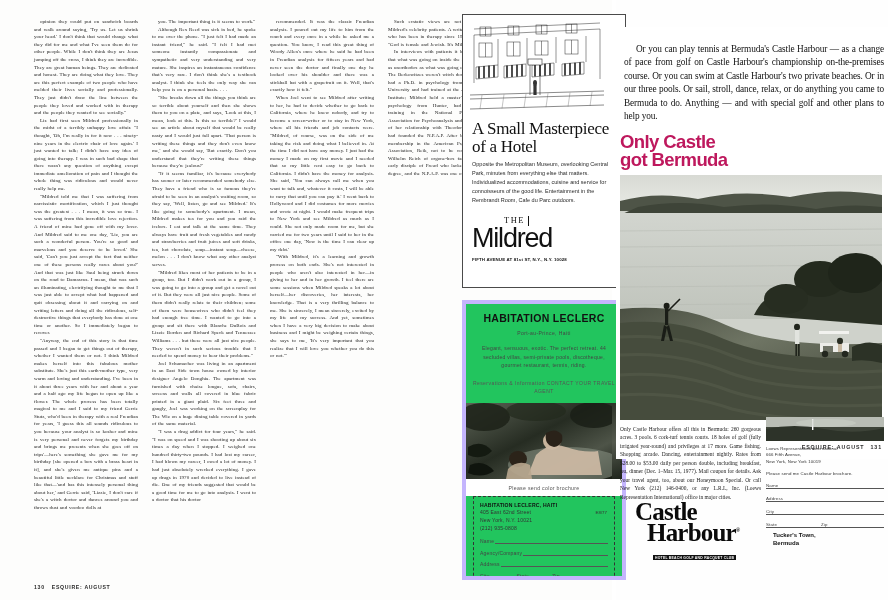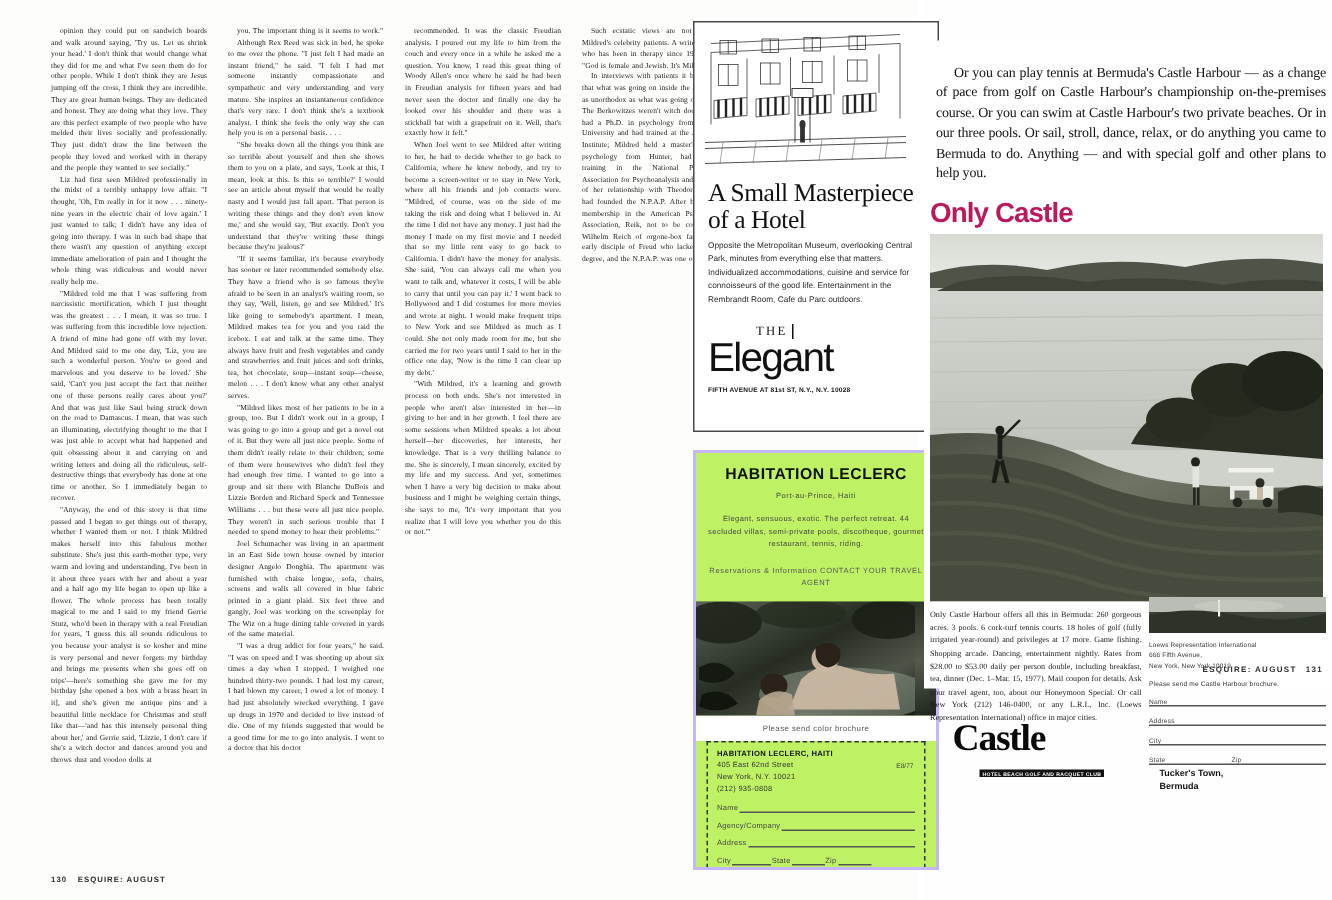--- a/index.html
+++ b/index.html
@@ -128,22 +128,22 @@
     font-family: "Liberation Sans", sans-serif;
     font-size: 4.4px;
     margin: 2px 9px 0 9px;
     color: #111;
     letter-spacing: 0.15px;
     font-weight: bold;
   }
 
   
   .leclerc {
-    border: 2px solid #c4b5fd;
-    background: #bef264;
+    border: 4px solid #c4b5fd;
+    background: #22c55e;
     margin-top: 12px;
     height: 280px;
     overflow: hidden;
     position: relative;
   }
   .lec-head {
     font-family: "Liberation Sans", sans-serif;
     font-weight: bold;
     font-size: 10.5px;
     text-align: center;
@@ -526,21 +526,21 @@
             <line x1="78" y1="72.2" x2="76" y2="86.2"></line>
             <line x1="100" y1="71.6" x2="98" y2="85.6"></line>
             <line x1="122" y1="71" x2="120" y2="85"></line>
           </g>
         </svg>
       </div>
       <div class="stan-head">A Small Masterpiece of a Hotel</div>
       <div class="stan-body">Opposite the Metropolitan Museum, overlooking Central Park, minutes from everything else that matters. Individualized accommodations, cuisine and service for connoisseurs of the good life. Entertainment in the Rembrandt Room, Cafe du Parc outdoors.</div>
       <div class="stan-logo">
         <span class="stan-the">THE</span>
-        <span class="stan-name">Elegant</span>
+        <span class="stan-name">Mildred</span>
       </div>
       <div class="stan-addr">FIFTH AVENUE AT 81st ST, N.Y., N.Y. 10028</div>
 
     </div>
 
     <div class="leclerc">
       <div class="lec-head">HABITATION LECLERC</div>
       <div class="lec-sub">Port-au-Prince, Haiti</div>
       <div class="lec-body">Elegant, sensuous, exotic. The perfect retreat. 44 secluded villas, semi-private pools, discotheque, gourmet restaurant, tennis, riding.</div>
       <div class="lec-res">Reservations &amp; Information CONTACT YOUR TRAVEL AGENT</div>
@@ -605,20 +605,21 @@
       </div>
     </div>
   </div>
 
   <div class="ch-page">
 
     <div class="ch-intro">Or you can play tennis at Bermuda's Castle Harbour — as a change of pace from golf on Castle Harbour's championship on-the-premises course. Or you can swim at Castle Harbour's two private beaches. Or in our three pools. Or sail, stroll, dance, relax, or do anything you came to Bermuda to do. Anything — and with special golf and other plans to help you.</div>
 
     <div class="ch-head">
       <div>Only Castle</div>
+      <div>got Bermuda</div>
     </div>
 
     <div class="ch-photo">
       <svg width="262" height="245" viewBox="0 0 262 245" preserveAspectRatio="none">
         <defs>
           <linearGradient id="sky" x1="0" y1="0" x2="0" y2="1">
             <stop offset="0%" stop-color="#d8dad4"></stop>
             <stop offset="100%" stop-color="#e8eae5"></stop>
           </linearGradient>
           <linearGradient id="water" x1="0" y1="0" x2="0" y2="1">
@@ -691,20 +692,21 @@
         <path d="M232 172 Q248 164 262 170 L262 188 Q246 184 232 186 Z" fill="#2c3226"></path>
       </svg>
     </div>
 
     <div class="ch-lower">
 
       <div class="ch-copy">Only Castle Harbour offers all this in Bermuda: 260 gorgeous acres. 3 pools. 6 cork-turf tennis courts. 18 holes of golf (fully irrigated year-round) and privileges at 17 more. Game fishing. Shopping arcade. Dancing, entertainment nightly. Rates from $28.00 to $53.00 daily per person double, including breakfast, tea, dinner (Dec. 1–Mar. 15, 1977). Mail coupon for details. Ask your travel agent, too, about our Honeymoon Special. Or call New York (212) 146-0400, or any L.R.I., Inc. (Loews Representation International) office in major cities.</div>
 
       <div class="ch-logo">
         <div class="ch-logo-castle">Castle</div>
+        <div class="ch-logo-harbour">Harbour</div>
         <div class="ch-logo-sub">HOTEL BEACH GOLF AND RACQUET CLUB</div>
         <div class="ch-logo-place">
           <div>Tucker's Town,</div>
           <div>Bermuda</div>
         </div>
       </div>
 
       <div class="ch-coupon">
         <div class="ch-coupon-photo">
           <svg width="118" height="24" viewBox="0 0 118 24" preserveAspectRatio="none">

